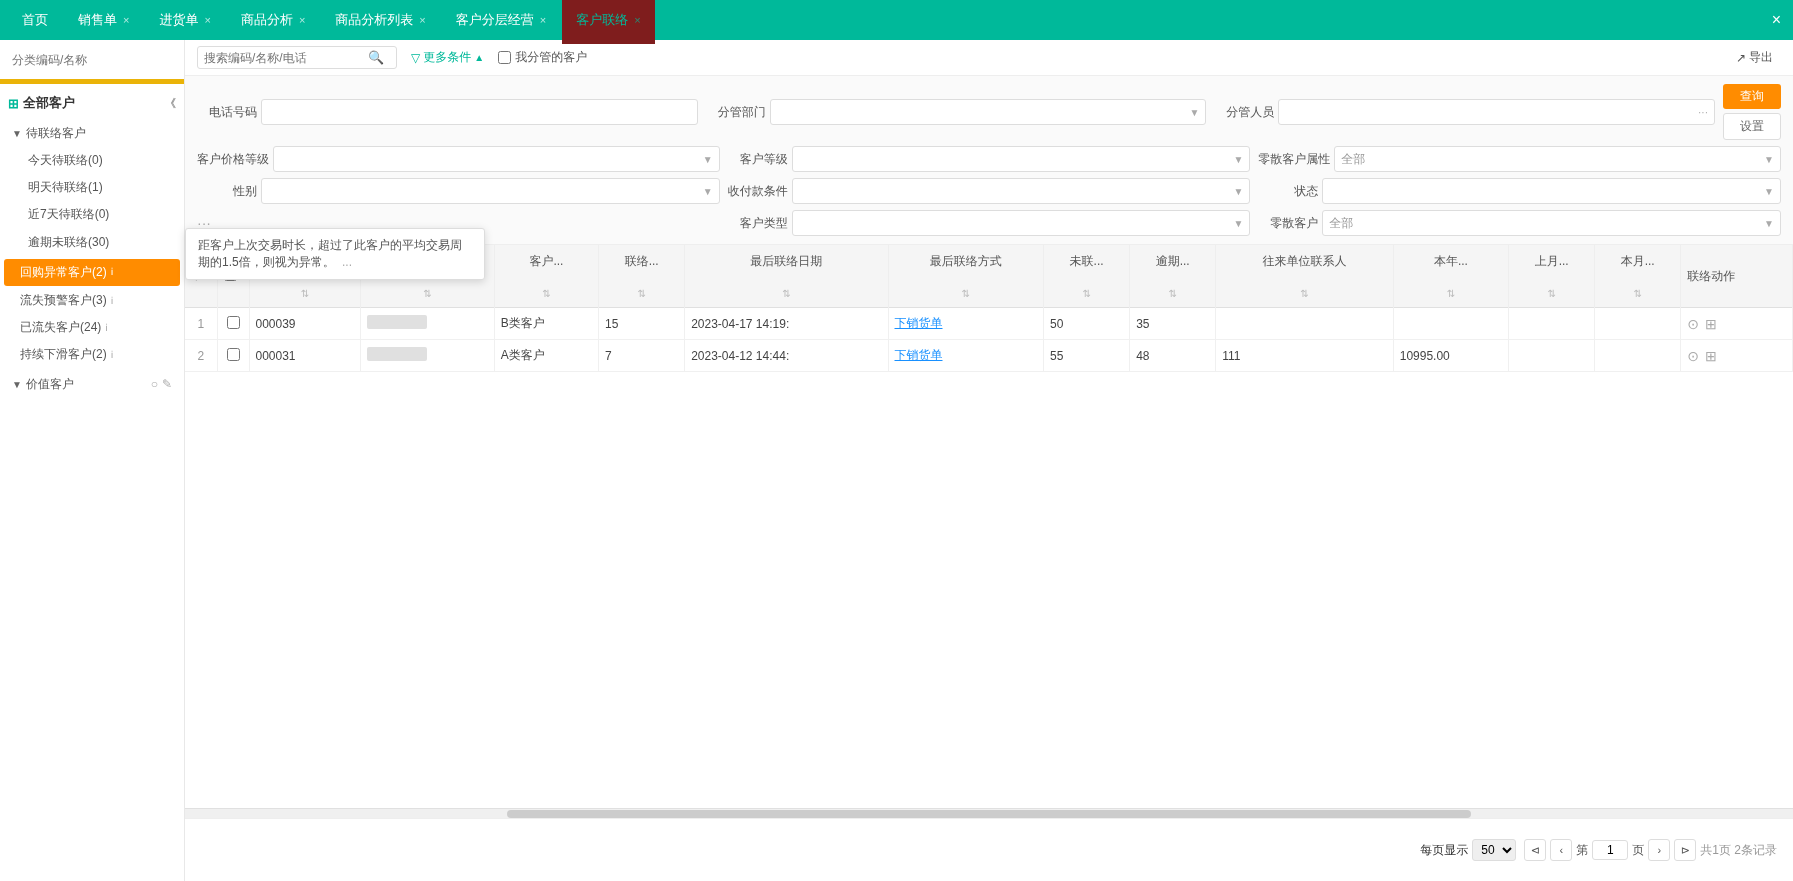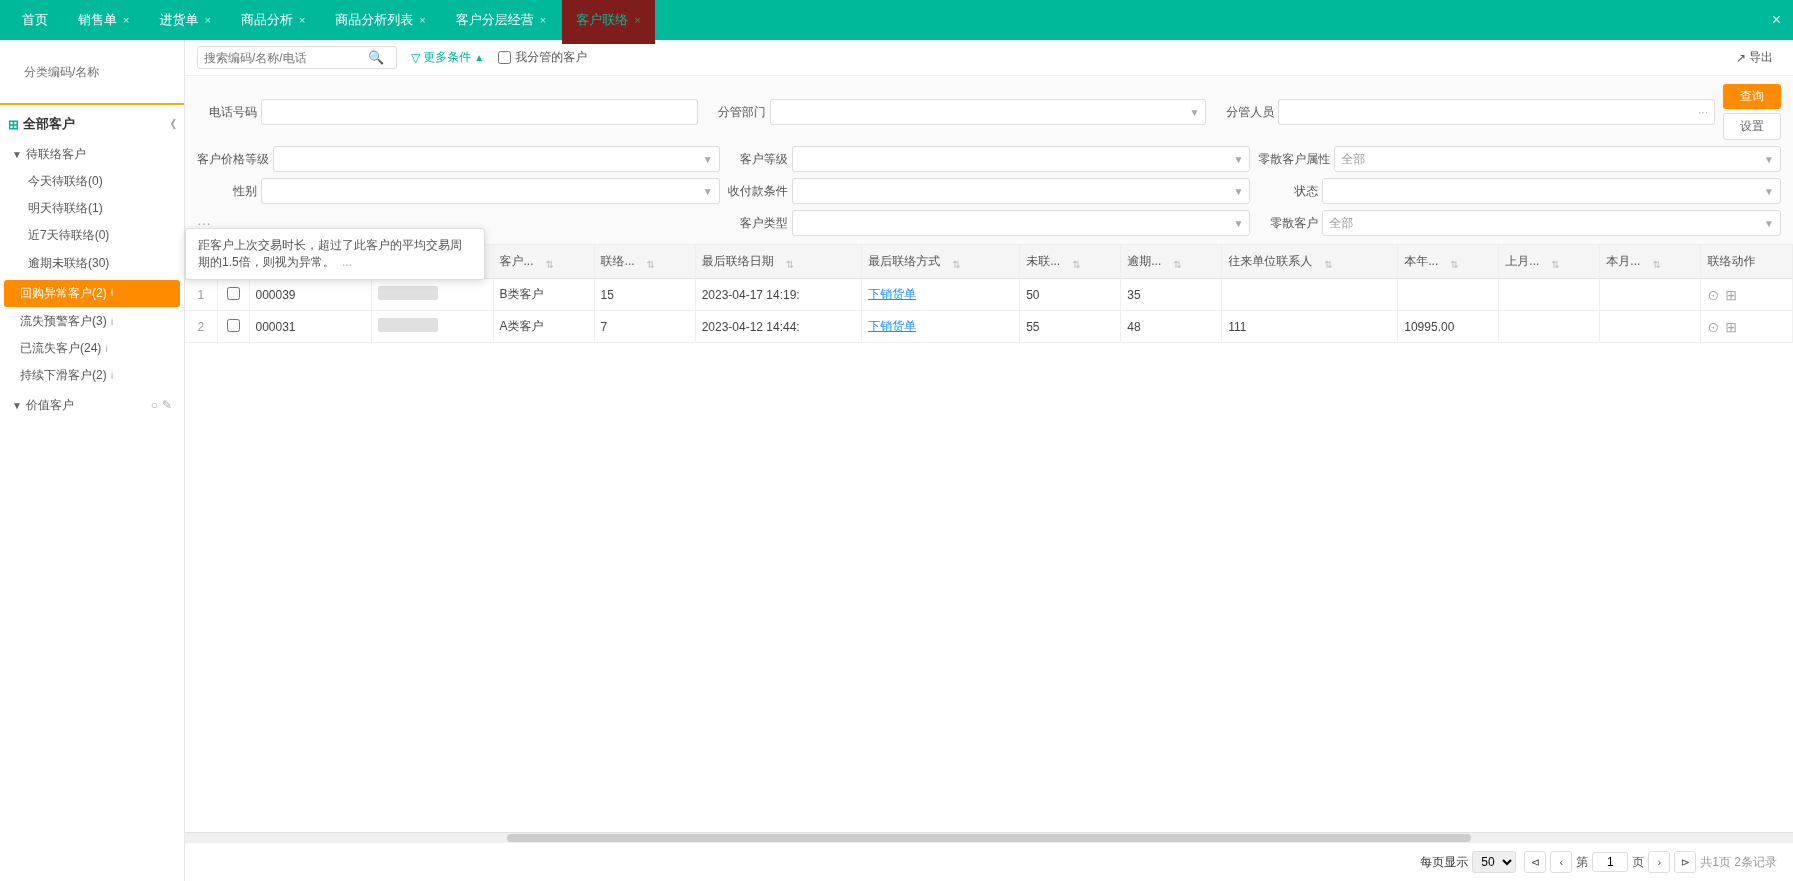--- a/index.html
+++ b/index.html
@@ -56,22 +56,22 @@
     
     .sidebar {
       width: 185px;
       background: #fff;
       border-right: 1px solid #e8e8e8;
       display: flex;
       flex-direction: column;
       flex-shrink: 0;
     }
     .sidebar-search {
-      padding: 24px;
-      border-bottom: 2px solid #eab308;
+      padding: 12px;
+      border-bottom: 5px solid #eab308;
       display: flex;
       align-items: center;
       gap: 20px;
     }
     .sidebar-search input {
       flex: 1;
       border: none;
       outline: none;
       font-size: 12px;
       color: #999;
@@ -307,22 +307,23 @@
       font-weight: normal;
       border-right: 1px solid #eee;
       white-space: nowrap;
       position: sticky;
       top: 0;
       background: #f5f5f5;
       z-index: 1;
     }
     thead th .th-inner {
       display: flex;
-      align-items: flex-end;
-      gap: 12px;
+      align-items: center;
+      gap: 18px;
+      flex-direction: column;
     }
     thead th .sort-icon { color: #bbb; font-size: 10px; }
     tbody tr {
       border-bottom: 1px solid #f0f0f0;
     }
     tbody td {
       padding: 7px 6px;
       color: #444;
       border-right: 1px solid #f0f0f0;
       white-space: nowrap;
@@ -337,21 +338,21 @@
     .action-cell {
       display: flex;
       gap: 6px;
       align-items: center;
     }
     .action-icon { color: #aaa; cursor: pointer; font-size: 14px; }
 
     
     .pagination {
       border-top: 1px solid #eee;
-      padding: 8px 16px;
+      padding: 20px 16px;
       display: flex;
       align-items: center;
       justify-content: flex-end;
       gap: 8px;
       background: #fff;
       font-size: 12px;
     }
     .pagination .page-size-wrap {
       display: flex;
       align-items: center;

